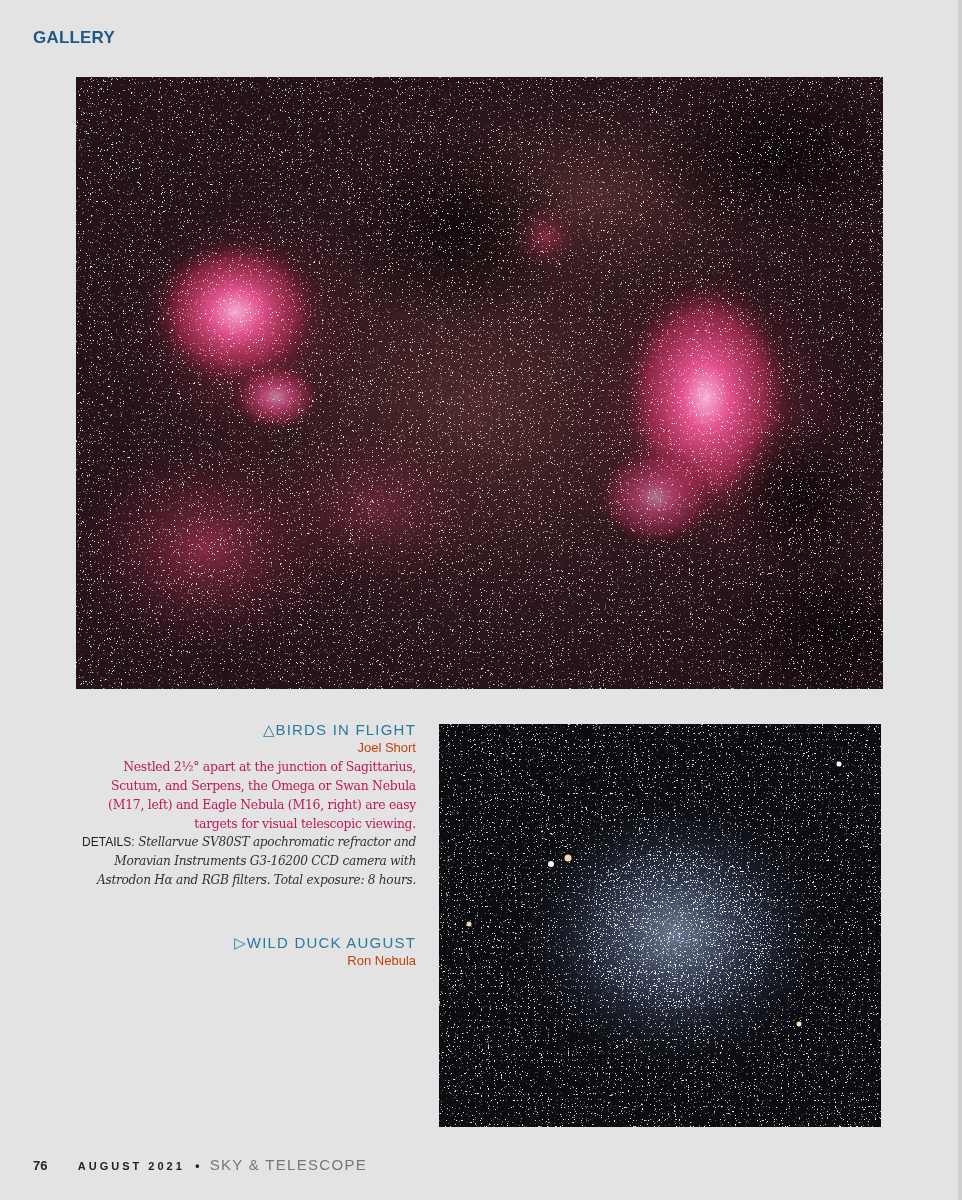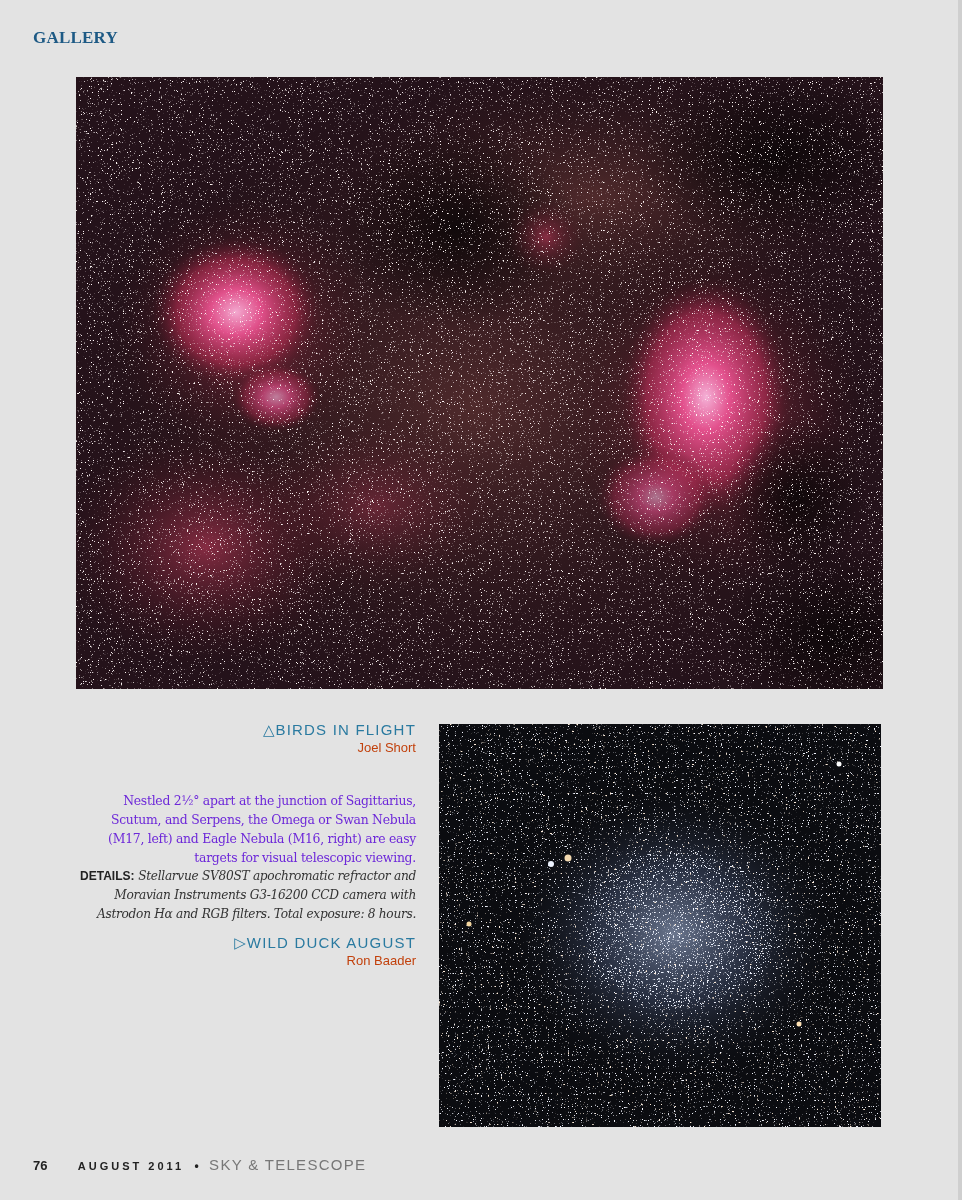--- a/index.html
+++ b/index.html
@@ -4,46 +4,45 @@
 <style>
   html, body { margin: 0; padding: 0; }
   body {
     width: 962px; height: 1200px; position: relative; overflow: hidden;
     background: #e3e3e3;
     font-family: "Liberation Sans", sans-serif;
   }
   .edge-strip { position: absolute; left: 958px; top: 0; width: 4px; height: 1200px; background: #cfcfcf; }
   .section-title {
     position: absolute; left: 33px; top: 28px;
-    font-family: Liberation Serif, serif;
+    font-family: Liberation Sans, sans-serif;
     font-size: 17px; font-weight: bold; color: #1e5a85; letter-spacing: 0.2px;
   }
   .photo { position: absolute; overflow: hidden; }
   .photo svg { display: block; width: 100%; height: 100%; }
   #main-photo { left: 76px; top: 77px; width: 807px; height: 612px; background: #1c0e10; }
   #cluster-photo { left: 439px; top: 724px; width: 442px; height: 403px; background: #0b0c10; }
 
   .caption { position: absolute; left: 76px; width: 340px; color: #2a2a2a; text-align: right; }
   .cap-title {
     font-family: "Liberation Sans", sans-serif; font-size: 15px; color: #2a7aa0;
     letter-spacing: 1.2px; line-height: 18px;
   }
   .cap-title .arrow { letter-spacing: 0; margin-right: 1px; }
   .cap-author { font-family: "Liberation Sans", sans-serif; font-size: 13px; line-height: 18px; color: #c2410c; }
   .cap-body {
-    font-family: "DejaVu Serif", serif; font-size: 12.4px; line-height: 19px; color: #6d28d9;
+    font-family: "DejaVu Serif", serif; font-size: 12.4px; line-height: 19px; color: #be185d;
     letter-spacing: -0.25px;
-    margin-top: 34px;
   }
   .cap-details {
     font-family: "DejaVu Serif", serif; font-style: italic; font-size: 12.2px; line-height: 19px; color: #333;
     letter-spacing: -0.3px;
   }
   .cap-details .label {
-    font-family: "Liberation Sans", sans-serif; font-style: normal; font-weight: bold; font-size: 12px; color: #222;
+    font-family: "Liberation Sans", sans-serif; font-style: normal; font-weight: normal; font-size: 12px; color: #222;
     letter-spacing: 0;
   }
   #caption-birds { top: 721px; }
   #caption-duck { top: 934px; }
 
   .footer { position: absolute; left: 33px; top: 1156px; font-size: 12px; color: #222; white-space: nowrap; }
   .footer .page-num { font-weight: bold; font-size: 13px; margin-right: 27px; }
   .footer .issue { font-weight: bold; letter-spacing: 3px; font-size: 11px; }
   .footer .dot { margin: 0 7px; font-weight: bold; }
   .footer .mag { color: #777; letter-spacing: 1.3px; font-size: 15px; }
@@ -114,21 +113,21 @@
 
 <div class="caption" id="caption-birds">
   <div class="cap-title"><span class="arrow">△</span><span>BIRDS IN FLIGHT</span></div>
   <div class="cap-author">Joel Short</div>
   <div class="cap-body">Nestled 2½° apart at the junction of Sagittarius, Scutum, and Serpens, the Omega or Swan Nebula (M17, left) and Eagle Nebula (M16, right) are easy targets for visual telescopic viewing.</div>
   <div class="cap-details"><span class="label">DETAILS:</span> <span>Stellarvue SV80ST apochromatic refractor and Moravian Instruments G3-16200 CCD camera with Astrodon Hα and RGB filters. Total exposure: 8 hours.</span></div>
 </div>
 
 <div class="caption" id="caption-duck">
   <div class="cap-title"><span class="arrow">▷</span><span>WILD DUCK AUGUST</span></div>
-  <div class="cap-author">Ron Baader</div>
+  <div class="cap-author">Ron Nebula</div>
 </div>
 
 <div class="photo" id="cluster-photo">
   <svg viewBox="0 0 442 403" preserveAspectRatio="none">
     <defs>
       <radialGradient id="core" cx="50%" cy="50%" r="50%">
         <stop offset="0%" stop-color="#b9cdf5" stop-opacity="0.55"></stop>
         <stop offset="45%" stop-color="#6a7fb0" stop-opacity="0.3"></stop>
         <stop offset="100%" stop-color="#0b0c10" stop-opacity="0"></stop>
       </radialGradient>
@@ -158,16 +157,16 @@
     <circle cx="129" cy="134" r="3.5" fill="#f2d9b0"></circle>
     <circle cx="112" cy="140" r="3" fill="#eef4ff"></circle>
     <circle cx="30" cy="200" r="2.5" fill="#f5d7a0"></circle>
     <circle cx="400" cy="40" r="2.5" fill="#fff"></circle>
     <circle cx="360" cy="300" r="2.5" fill="#ffe2b5"></circle>
   </svg>
 </div>
 
 <div class="footer">
   <span class="page-num">76</span>
-  <span class="issue">AUGUST 2011</span>
+  <span class="issue">AUGUST 2021</span>
   <span class="dot">•</span>
   <span class="mag">SKY &amp; TELESCOPE</span>
 </div>
 
 </body></html>

